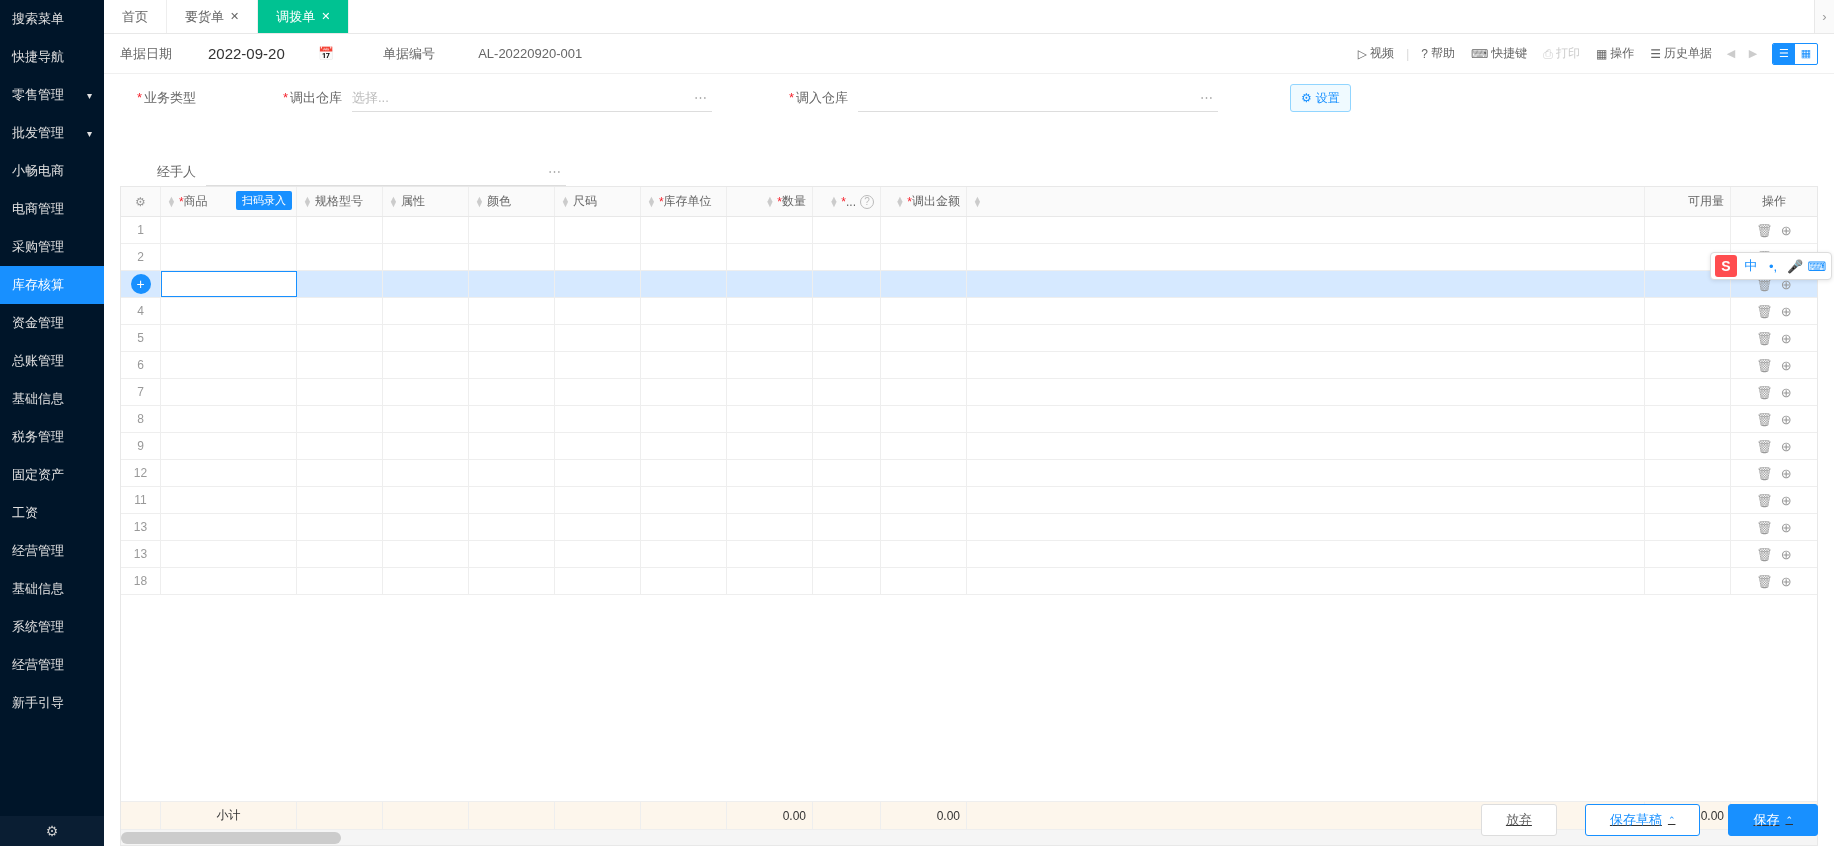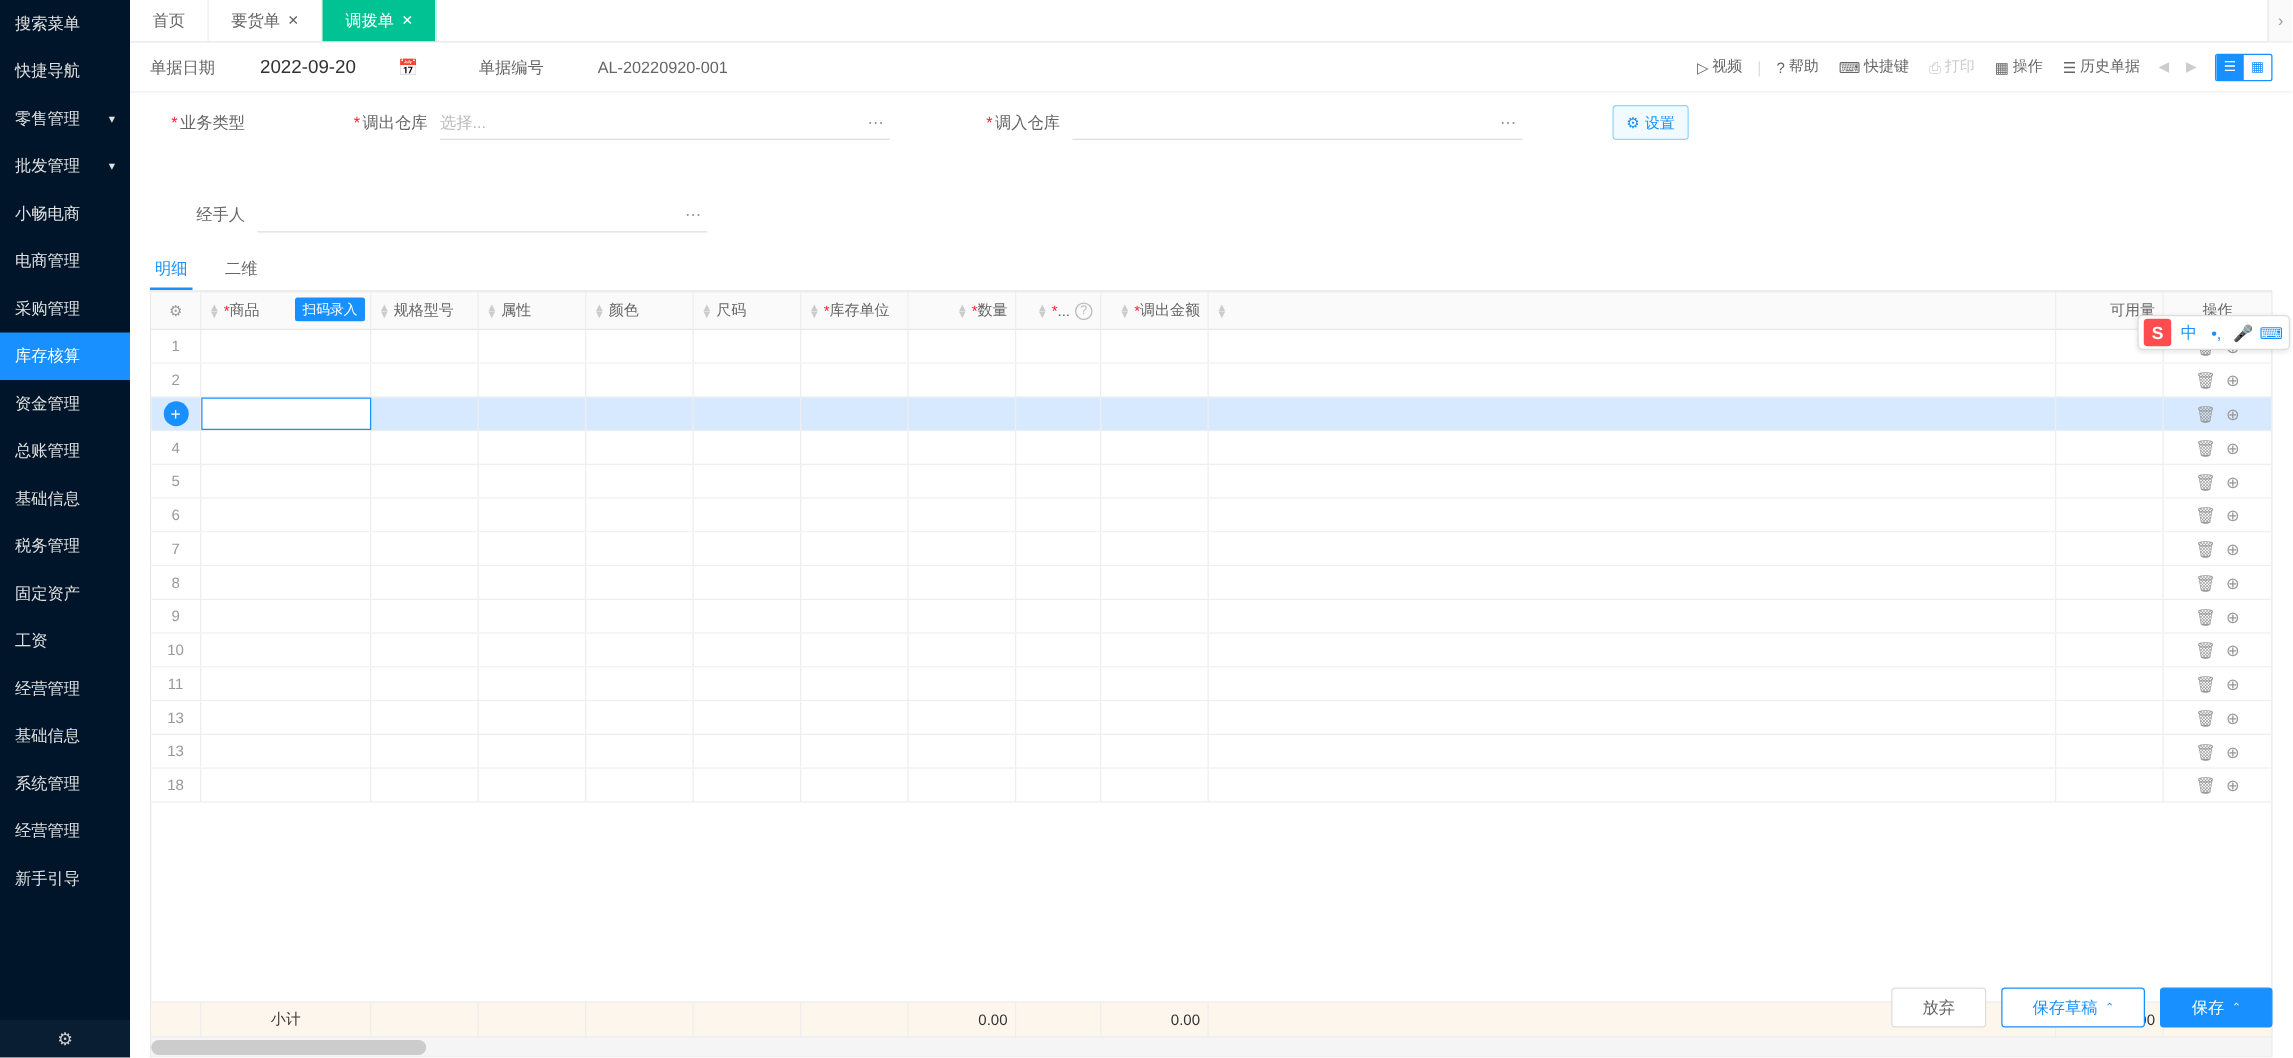--- a/index.html
+++ b/index.html
@@ -94,21 +94,21 @@
 
 
 .remarks { margin: 12px 16px 0; display:flex; align-items:center; gap:16px; }
 .remarks-icon-box { display:flex; flex-direction:column; align-items:center; color:#00c292; font-size:10px; }
 .remarks-icon { width:26px; height:30px; border:2px solid #00c292; border-radius:2px; position:relative; }
 .remarks-icon::before { content:""; position:absolute; top:5px; left:4px; right:4px; height:2px; background:#00c292; box-shadow: 0 5px 0 #00c292, 0 10px 0 #00c292; }
 .remarks-input { flex:1; border:none; outline:none; font-size:13px; color:#333; }
 .remarks-input::placeholder { color:#bbb; }
 
 
-.footer { position:absolute; bottom:24px; right:16px; display:flex; gap:12px; }
+.footer { position:absolute; bottom:10px; right:16px; display:flex; gap:28px;text-decoration:underline; }
 .btn { padding: 6px 24px; border-radius:3px; font-size:13px; cursor:pointer; display:flex; align-items:center; gap:6px; }
 .btn-default { background:#fff; border:1px solid #ddd; color:#666; }
 .btn-outline { background:#fff; border:1px solid #1890ff; color:#1890ff; }
 .btn-primary { background:#1890ff; border:1px solid #1890ff; color:#fff; }
 .caret-up { font-size:9px; }
 
 
 .ime-bar { position:absolute; right:2px; top:252px; display:flex; align-items:center; gap:2px; background:#fff; border:1px solid #ddd; border-radius:4px; padding:2px 4px; box-shadow:0 1px 4px rgba(0,0,0,0.1); }
 .ime-logo { width:22px; height:22px; background:#ff4d4f; color:#fff; border-radius:3px; display:flex; align-items:center; justify-content:center; font-weight:bold; font-size:14px; margin-right:2px; }
 .ime-item { width:20px; height:20px; display:flex; align-items:center; justify-content:center; font-size:13px; color:#1890ff; cursor:pointer; }
@@ -264,24 +264,20 @@
           <span>设置</span>
         </div>
       <div class="field" style="margin-top:-4px">
         <div class="flabel"><span>经手人</span></div>
         <div class="fval">
             <span class="dots">⋯</span>
           </div>
       </div>
     </div>
 
-    <div class="sub-tabs" id="subtabs">
-        <div class="sub-tab active">明细</div>
-        <div class="sub-tab">二维</div>
-      </div>
 
     <div class="table-wrap">
       <div class="thead">
         <div class="th col-gear">
             <span style="color:#999">⚙</span>
           </div>
         <div class="th col-product" style="position:relative;width:136px;">
           <span class="sort">
               <span>▲</span>
               <span>▼</span>
@@ -541,21 +537,21 @@
             <div class="td col-blank" style="flex:1"></div>
             <div class="td col-avail"></div>
             <div class="td col-ops">
               <div class="row-icons">
                 <span>🗑</span>
                 <span>⊕</span>
               </div>
             </div>
           </div>
           <div class="tr">
-            <div class="td col-idx">10</div>
+            <div class="td col-idx">12</div>
             <div class="td col-product" style="width:136px"></div>
             <div class="td col-spec"></div>
             <div class="td col-attr"></div>
             <div class="td col-color"></div>
             <div class="td col-size"></div>
             <div class="td col-unit"></div>
             <div class="td col-qty"></div>
             <div class="td col-star"></div>
             <div class="td col-amt"></div>
             <div class="td col-blank" style="flex:1"></div>

